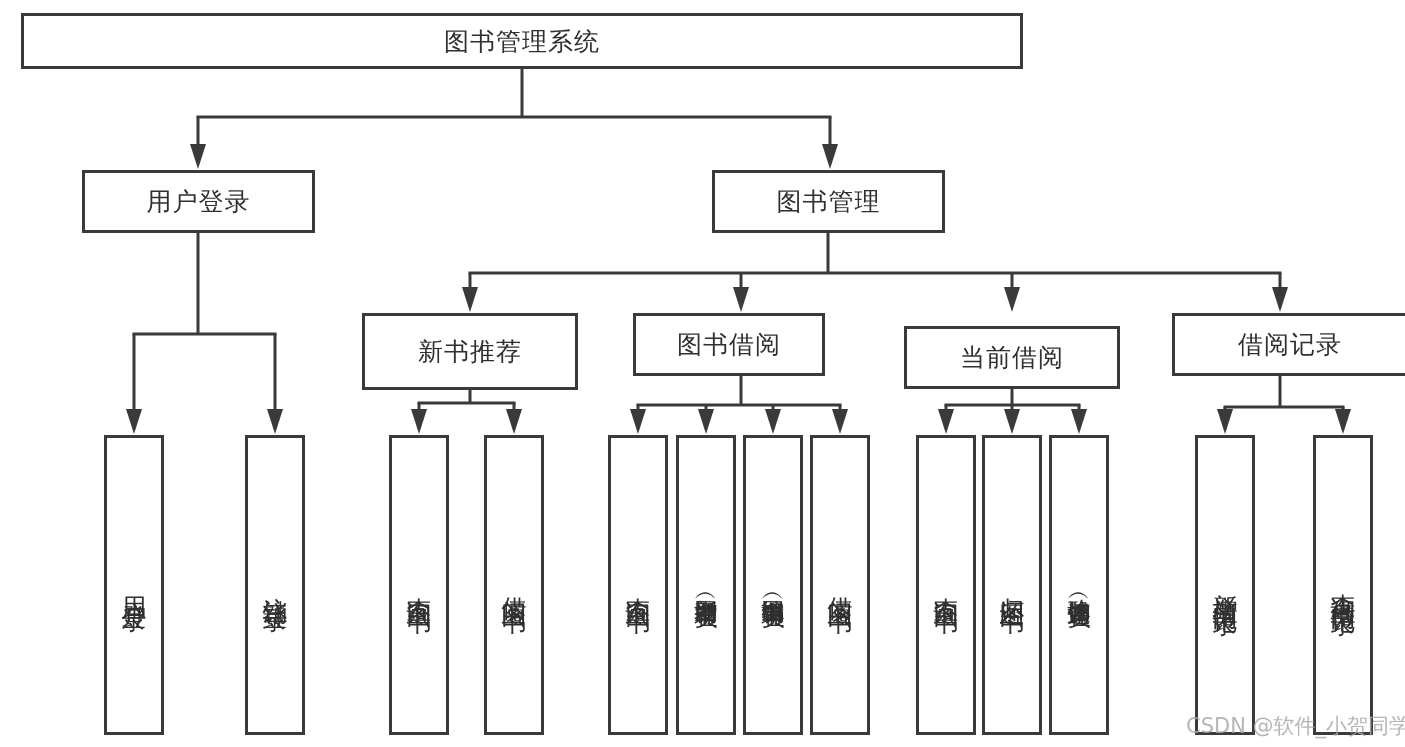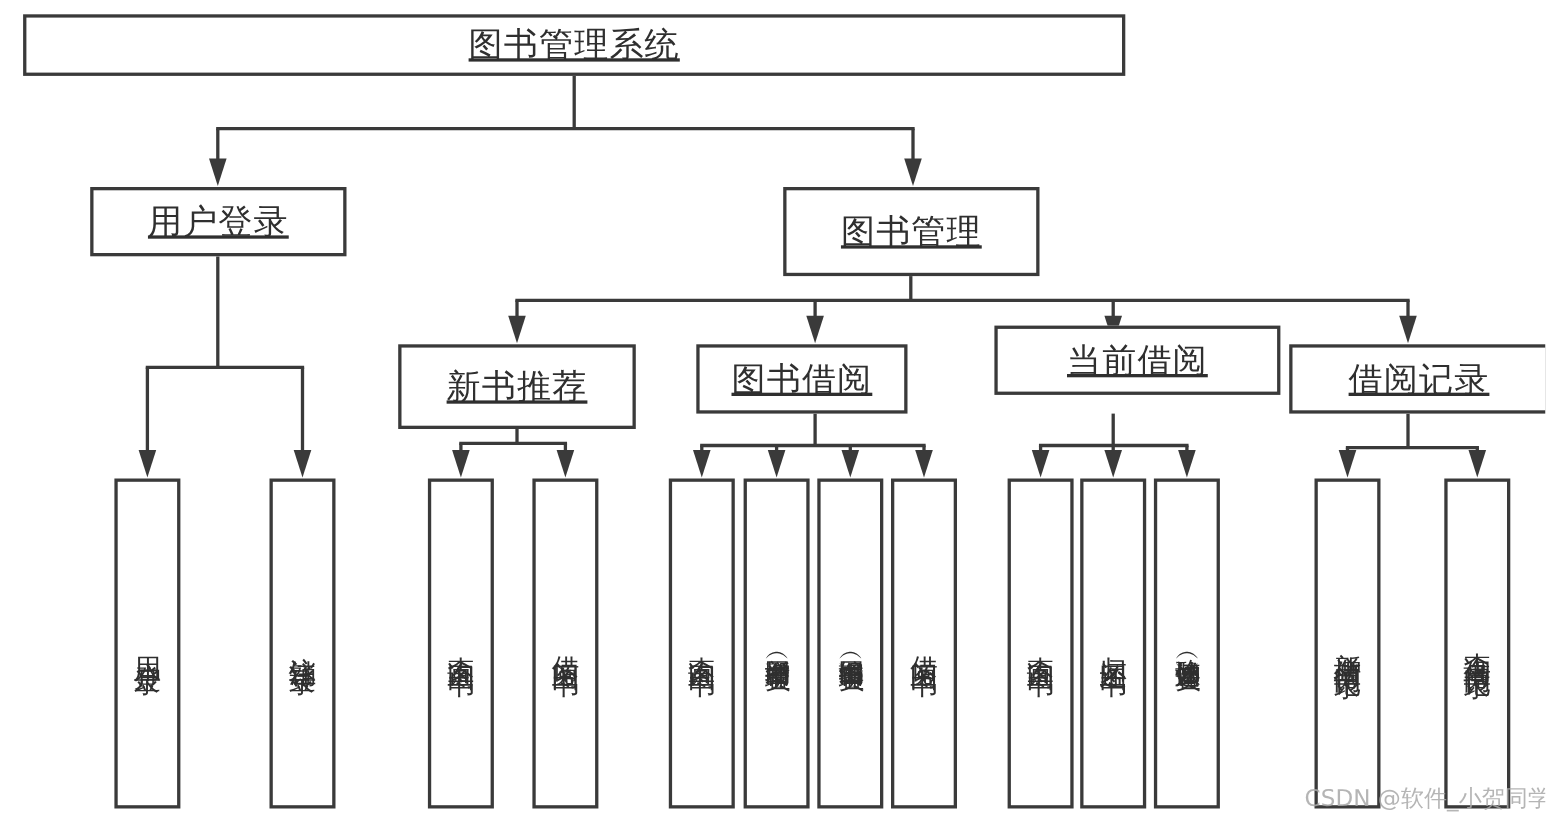--- a/index.html
+++ b/index.html
@@ -26,24 +26,23 @@
     box-sizing: border-box;
     background: #ffffff;
     border: 3px solid #3a3a3a;
     color: #2f2f2f;
     display: flex;
     align-items: center;
     justify-content: center;
     z-index: 2;
   }
   .hbox {
-    font-size: 31px;
+    font-size: 25px;
     letter-spacing: 1px;
     white-space: nowrap;
-    text-decoration: underline;
   }
   .vbox {
     top: 435px;
     width: 60px;
     height: 300px;
     writing-mode: vertical-lr;
     text-orientation: mixed;
     font-size: 25px;
     letter-spacing: 4px;
     line-height: 1;
@@ -133,28 +132,28 @@
       <polygon points="1004,409 1020,409 1012,434"></polygon>
       <polygon points="1071,409 1087,409 1079,434"></polygon>
       <polygon points="1217,409 1233,409 1225,434"></polygon>
       <polygon points="1335,409 1351,409 1343,434"></polygon>
     </g>
   </svg>
 
   <div class="node hbox" style="left:21px; top:13px; width:1002px; height:56px">图书管理系统</div>
 
   <div class="node hbox" style="left:82px; top:170px; width:233px; height:63px">用户登录</div>
-  <div class="node hbox" style="left:712px; top:170px; width:233px; height:81px">图书管理</div>
+  <div class="node hbox" style="left:712px; top:170px; width:233px; height:63px">图书管理</div>
 
   <div class="node vbox" style="left:104px">用户登录</div>
   <div class="node vbox" style="left:245px">注销登录</div>
 
   <div class="node hbox" style="left:362px; top:313px; width:216px; height:77px">新书推荐</div>
   <div class="node hbox" style="left:633px; top:313px; width:192px; height:63px">图书借阅</div>
-  <div class="node hbox" style="left:904px; top:296px; width:260px; height:63px">当前借阅</div>
+  <div class="node hbox" style="left:904px; top:326px; width:216px; height:63px">当前借阅</div>
   <div class="node hbox" style="left:1172px; top:313px; width:236px; height:63px">借阅记录</div>
 
   <div class="node vbox" style="left:389px">查询图书</div>
   <div class="node vbox" style="left:484px">借阅图书</div>
 
   <div class="node vbox" style="left:608px">查询图书</div>
   <div class="node vbox long" style="left:676px">新增图书（管理员）</div>
   <div class="node vbox long" style="left:743px">编辑图书（管理员）</div>
   <div class="node vbox" style="left:810px">借阅图书</div>
 

